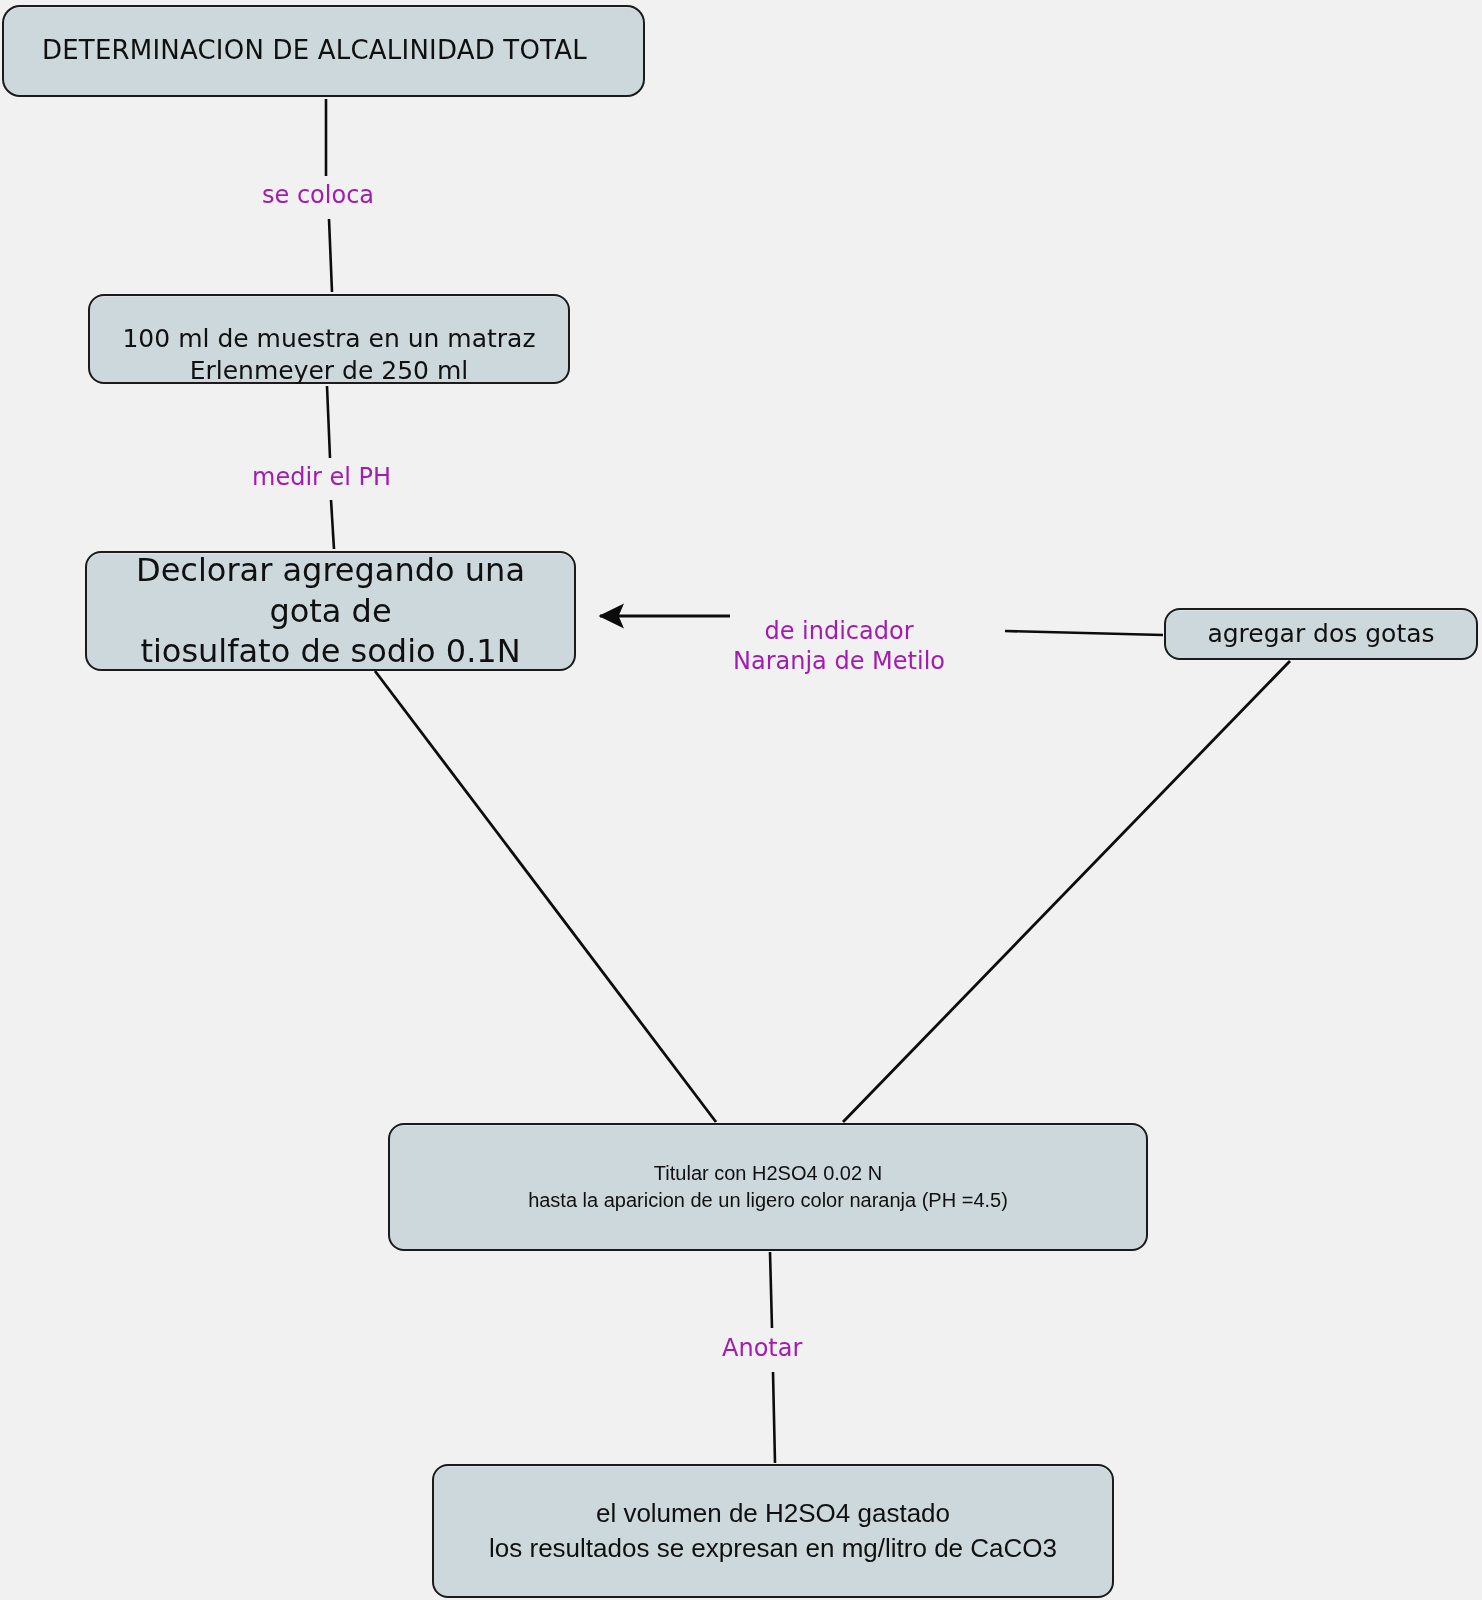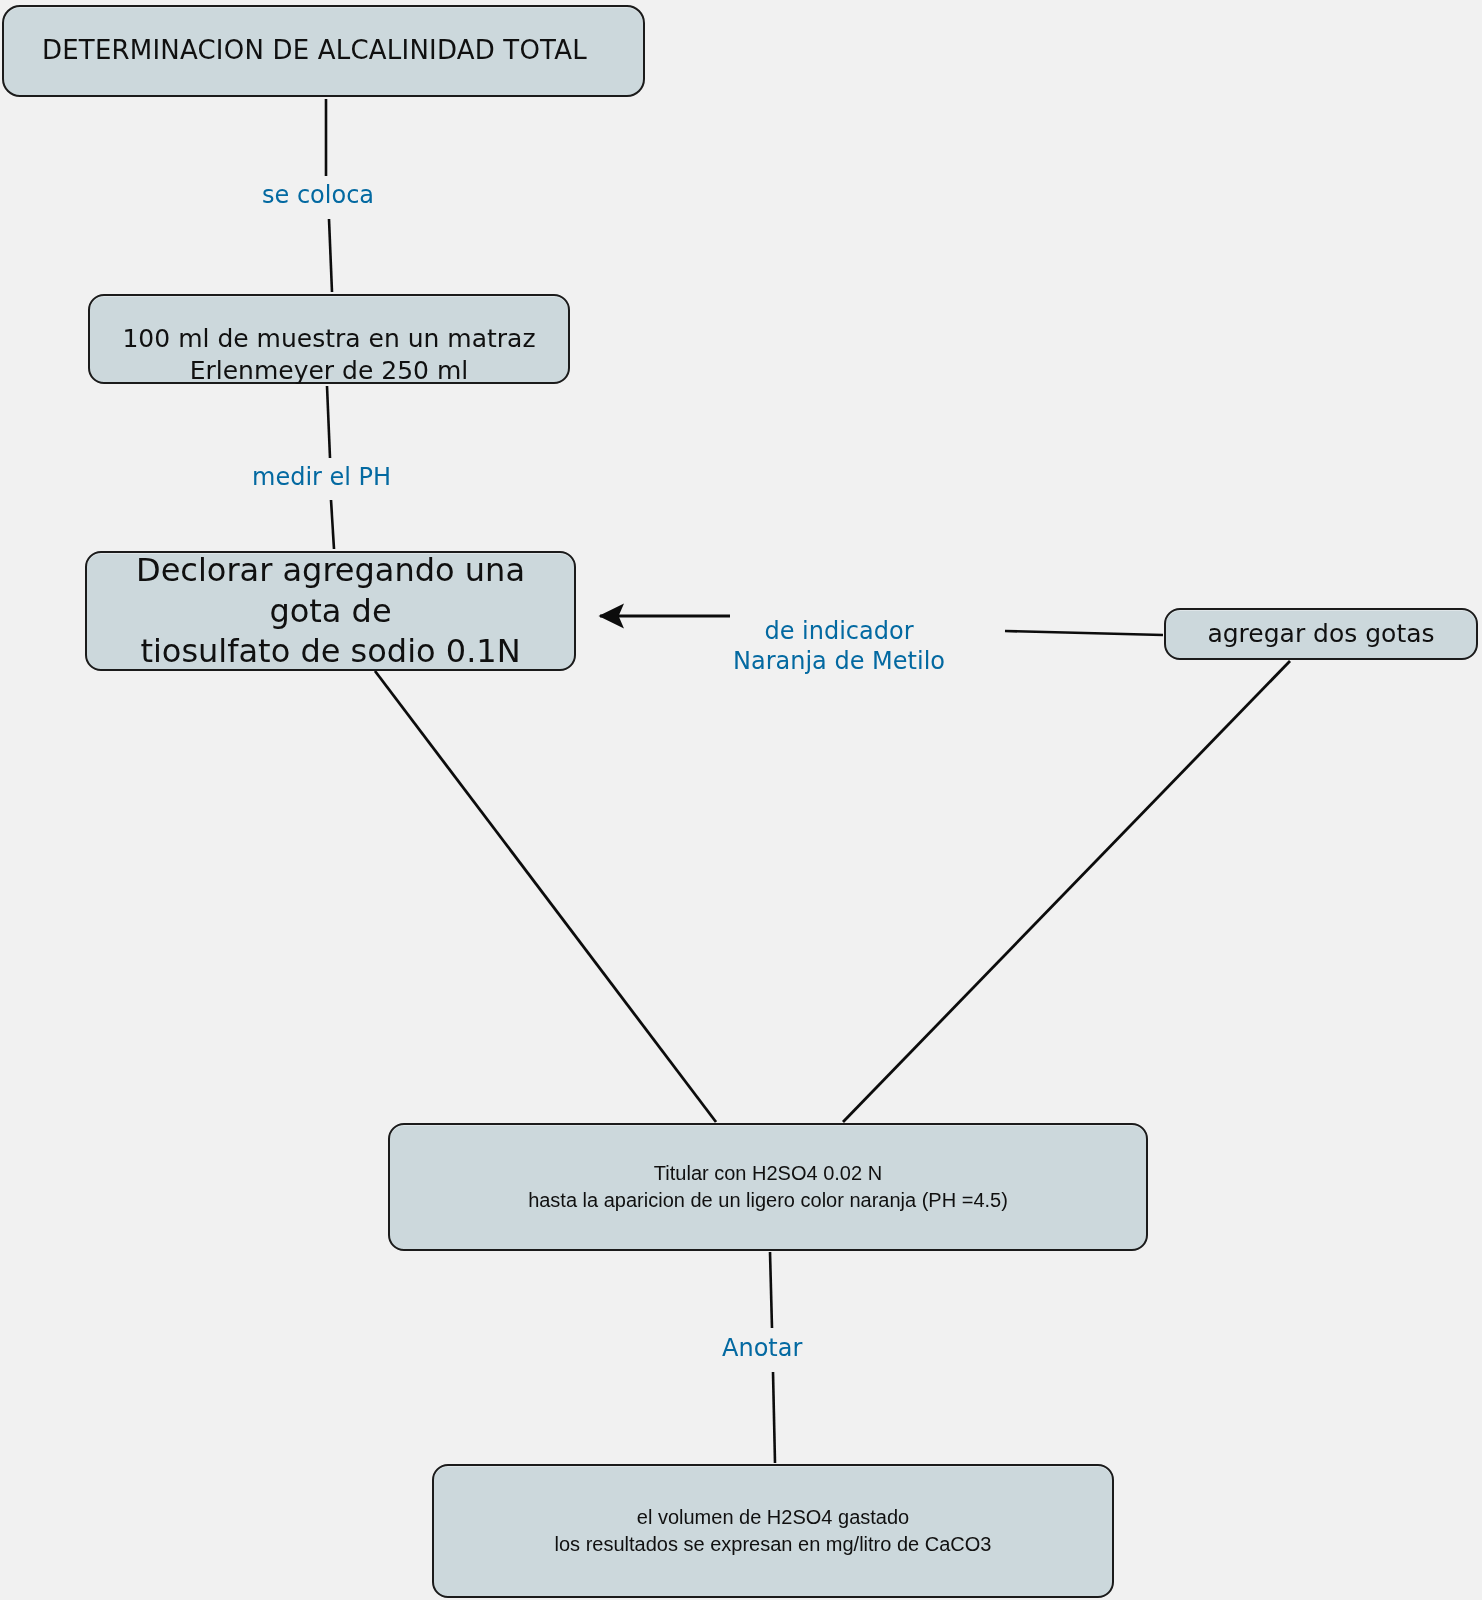--- a/index.html
+++ b/index.html
@@ -79,27 +79,27 @@
   #node-titrate .txt {
     font-size: 20px;
     font-family: "Liberation Sans", sans-serif;
     line-height: 1.35;
   }
   #node-result {
     left: 432px; top: 1464px; width: 682px; height: 134px;
     border-radius: 16px;
   }
   #node-result .txt {
-    font-size: 20px;
+    font-size: 26px;
     font-family: "Liberation Sans", sans-serif;
     line-height: 1.35;
   }
   .edge-label {
     position: absolute;
-    color: #0369a1;
+    color: #a21caf;
     font-size: 24px;
     white-space: pre-line;
     text-align: center;
     line-height: 1.25;
   }
   #label-se-coloca { left: 262px; top: 180px; }
   #label-medir-ph  { left: 252px; top: 462px; }
   #label-indicador { left: 733px; top: 616px; }
   #label-anotar    { left: 722px; top: 1333px; }
 </style>

